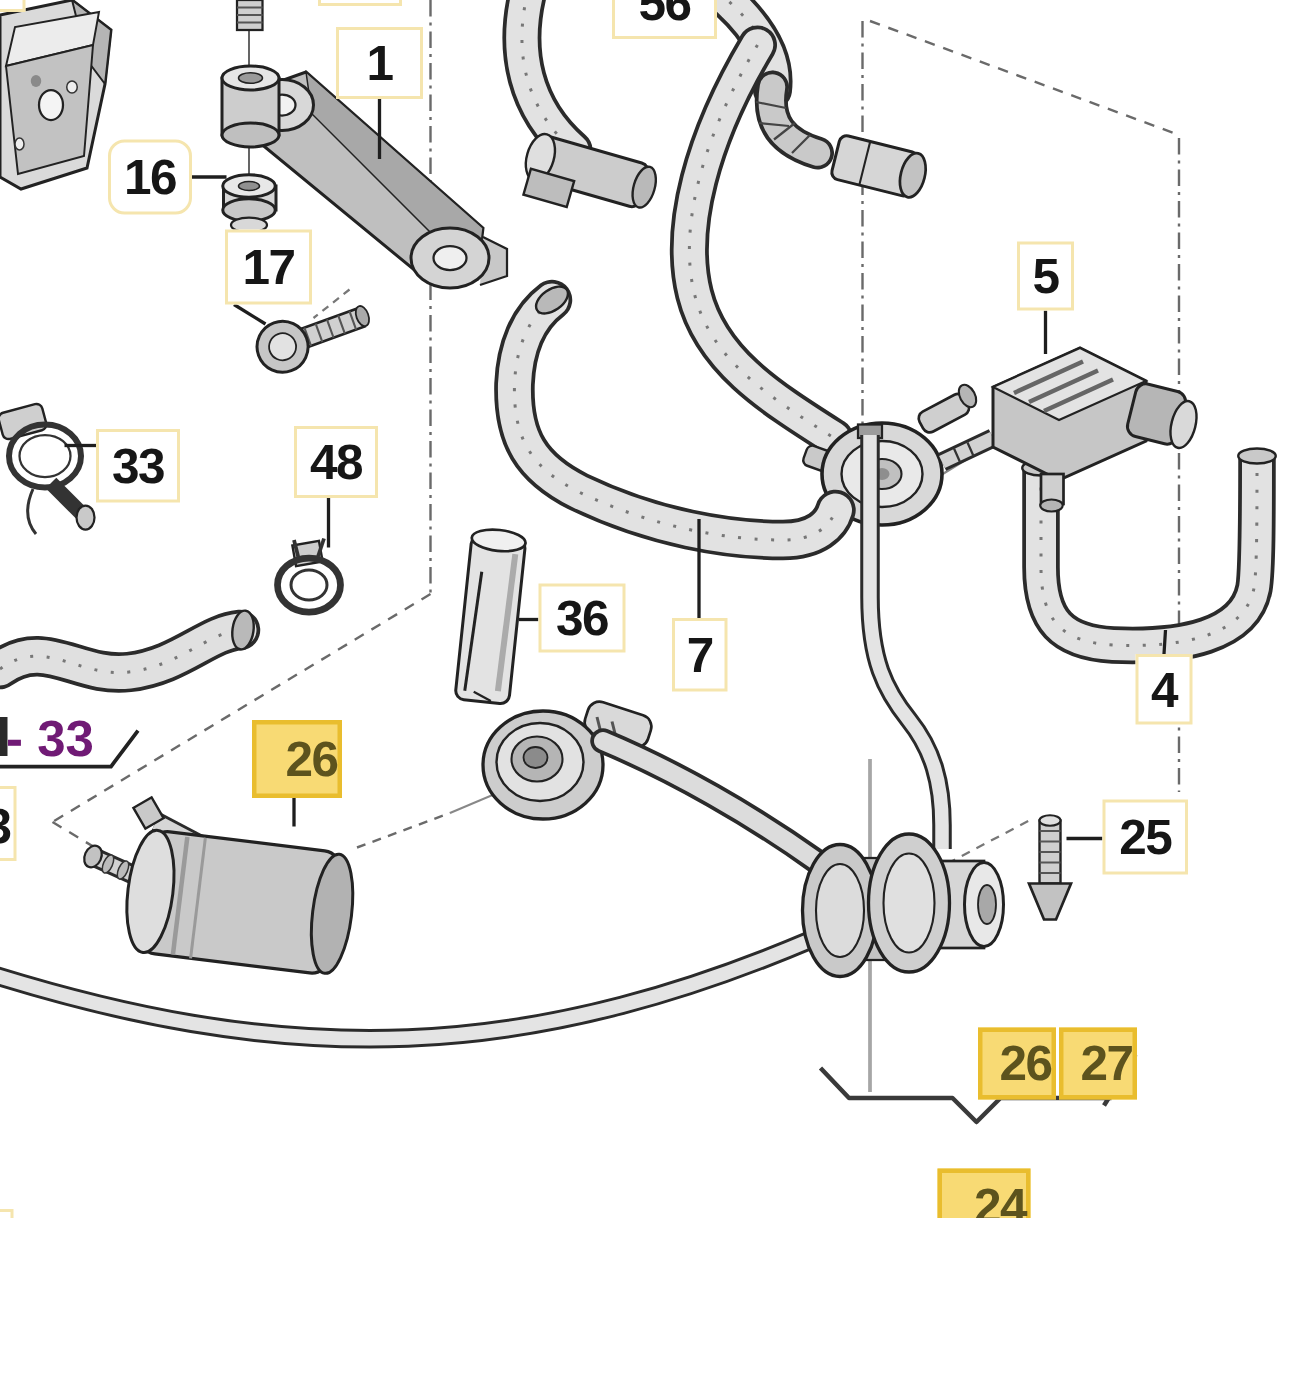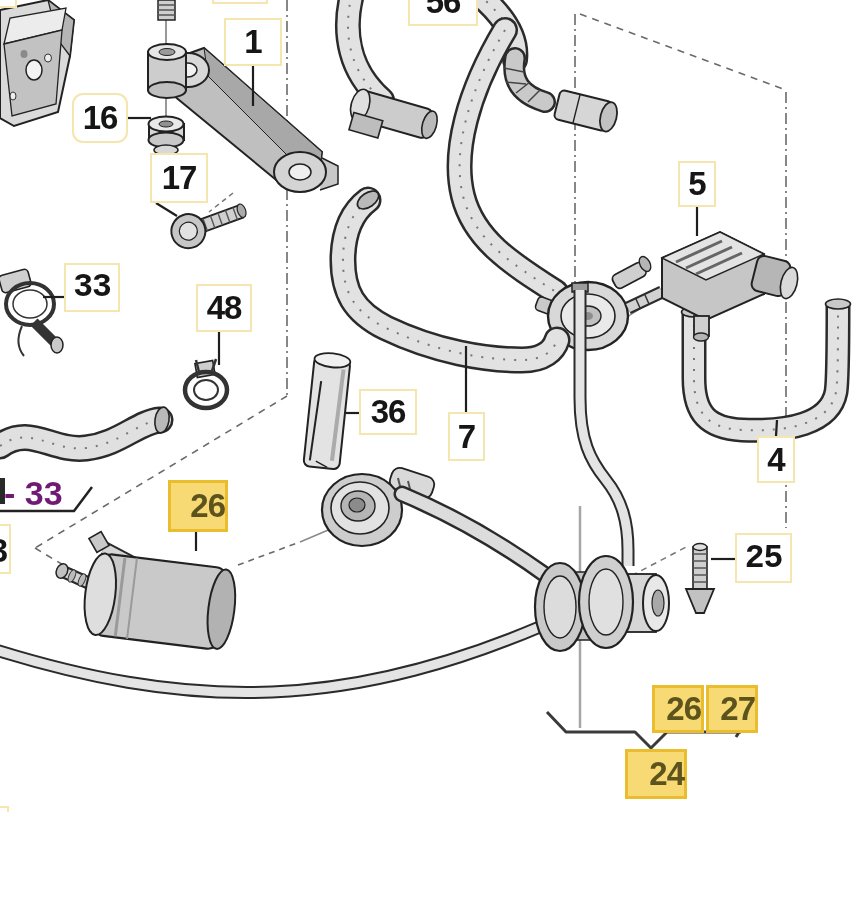--- a/index.html
+++ b/index.html
@@ -274,52 +274,52 @@
 </div>
 <div class="label" style="left:224px;top:18px;width:58px;height:48px;">
   <span>1</span>
 </div>
 <div class="label" style="left:72px;top:93px;width:56px;height:50px;border-radius:11px;">
   <span>16</span>
 </div>
 <div class="label" style="left:118px;top:153px;width:58px;height:50px;margin-left:32px;">
   <span>17</span>
 </div>
-<div class="label" style="left:64px;top:263px;width:56px;height:49px;font-family:Liberation Mono, monospace;">
+<div class="label" style="left:64px;top:286px;width:56px;height:49px;">
   <span>33</span>
 </div>
 <div class="label" style="left:196px;top:284px;width:56px;height:48px;">
   <span>48</span>
 </div>
 <div class="label" style="left:359px;top:389px;width:58px;height:46px;">
   <span>36</span>
 </div>
 <div class="label" style="left:448px;top:412px;width:37px;height:49px;">
   <span>7</span>
 </div>
 <div class="label" style="left:678px;top:161px;width:38px;height:46px;">
   <span>5</span>
 </div>
 <div class="label" style="left:757px;top:436px;width:38px;height:47px;">
   <span>4</span>
 </div>
-<div class="label" style="left:735px;top:533px;width:57px;height:50px;font-family:Liberation Mono, monospace;">
+<div class="label" style="left:735px;top:533px;width:57px;height:50px;">
   <span>25</span>
 </div>
 
 <div class="label hl" style="left:168px;top:480px;width:60px;height:52px;">
   <span>26</span>
 </div>
 <div class="label hl" style="left:652px;top:685px;width:52px;height:48px;">
   <span>26</span>
 </div>
 <div class="label hl" style="left:706px;top:685px;width:52px;height:48px;">
   <span>27</span>
 </div>
-<div class="label hl" style="left:625px;top:749px;width:62px;height:50px;">
+<div class="label hl" style="left:625px;top:779px;width:62px;height:50px;">
   <span>24</span>
 </div>
 
 <div class="note" style="left:4px;top:474px;">
   <span>- 33</span>
 </div>
 
 </div>
 
 </body></html>

